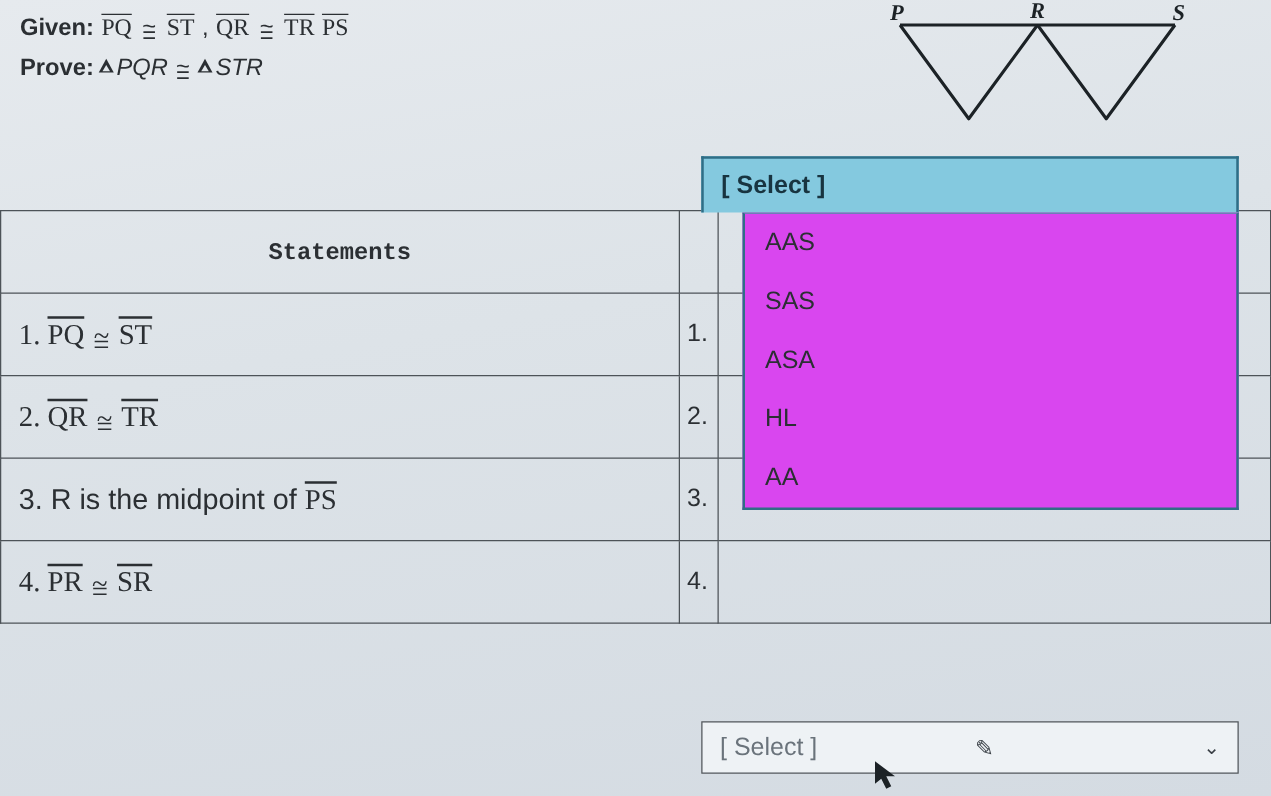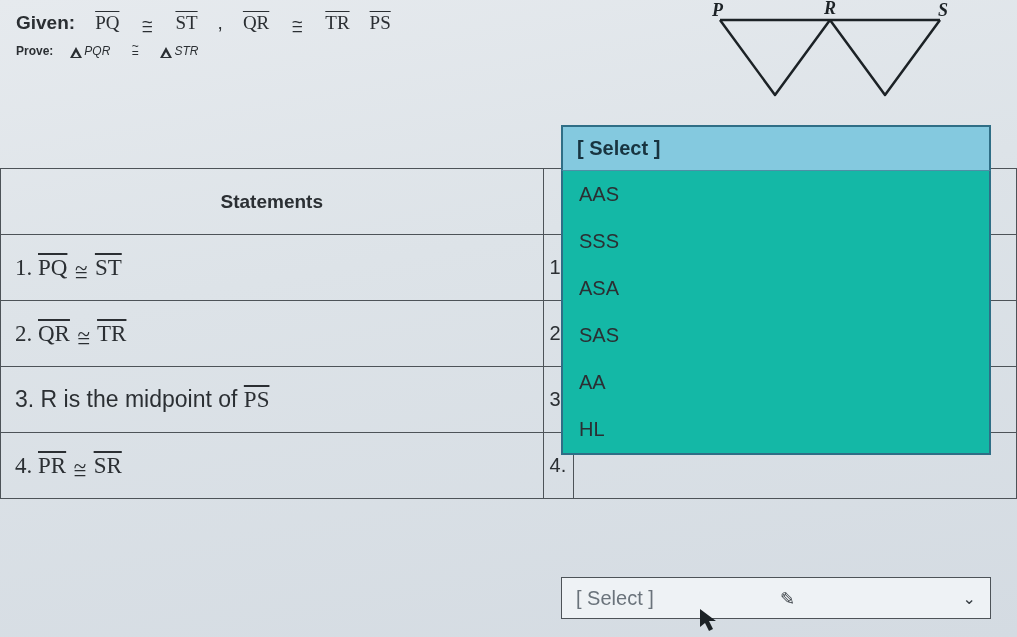--- a/index.html
+++ b/index.html
@@ -3,22 +3,22 @@
 <meta charset="utf-8">
 <style>
   html,body{margin:0;padding:0;width:1017px;height:637px;
     font-family:Georgia,"Times New Roman",serif;
     background:linear-gradient(170deg,#e6eaee 0%,#dde3e8 40%,#d4dbe2 100%);
     color:#2b2f33;overflow:hidden;}
   .page{position:relative;width:100%;height:100%;}
 
   
   .problem{position:absolute;left:16px;top:12px;font-family:Arial,Helvetica,sans-serif;}
-  .problem .l1{font-size:19px;display:flex;align-items:center;gap:20px;}
-  .problem .l2{font-size:12px;margin-top:10px;display:flex;align-items:center;gap:17px;}
+  .problem .l1{font-size:19px;display:flex;align-items:center;gap:6px;}
+  .problem .l2{font-size:19px;margin-top:10px;display:flex;align-items:center;gap:4px;}
   .bold{font-weight:700;}
   .ov{text-decoration:overline;font-family:Georgia,serif;}
   .tri{position:relative;padding-left:14px;font-style:italic;}
   .tri::before{content:"";position:absolute;left:0;top:3px;width:0;height:0;
     border-left:6px solid transparent;border-right:6px solid transparent;
     border-bottom:11px solid #2b2f33;}
   .tri::after{content:"";position:absolute;left:3px;top:8px;width:0;height:0;
     border-left:3px solid transparent;border-right:3px solid transparent;
     border-bottom:5px solid #e2e7eb;}
   .cong{display:inline-block;position:relative;width:16px;height:14px;}
@@ -26,34 +26,34 @@
   .cong::after{content:"=";position:absolute;left:0;top:2px;width:16px;text-align:center;font-style:normal;}
 
   
   .figure{position:absolute;left:700px;top:0;}
 
   
   .proof{position:absolute;left:0;top:168px;width:1017px;border-collapse:collapse;
     font-size:23px;}
   .proof th,.proof td{border:1px solid #4d5358;padding:12px 14px;text-align:left;
     font-weight:400;}
-  .proof th{font-family:Liberation Sans, sans-serif;font-weight:700;font-size:19px;
+  .proof th{font-family:Liberation Mono, monospace;font-weight:700;font-size:19px;
     text-align:center;height:36px;}
   .proof td.num{width:18px;padding:12px 6px;text-align:left;
     font-family:Arial,Helvetica,sans-serif;font-size:20px;}
   .proof td.stmt{width:490px;font-family:Georgia,serif;margin-left:44px;}
   .proof td.reason{width:420px;}
   .proof tr{height:66px;}
 
   
   .dd-wrap{position:absolute;left:561px;top:125px;width:430px;z-index:50;}
   .dd-header{background:#84c9df;border:2px solid #2f6e86;border-bottom:none;
     padding:10px 14px;font-family:Arial,Helvetica,sans-serif;font-size:20px;
     color:#183440;font-weight:600;}
-  .dd-list{background:#14b8a6;border:2px solid #2f6e86;border-top:1px solid #4d90a6;}
+  .dd-list{background:#d946ef;border:2px solid #2f6e86;border-top:1px solid #4d90a6;margin-left:33px;}
   .dd-list .opt{padding:12px 16px;font-family:Arial,Helvetica,sans-serif;
     font-size:20px;color:#2b2f33;cursor:pointer;}
 
   
   .sel-closed{position:absolute;left:561px;top:577px;width:430px;height:42px;
     border:1px solid #4d5358;background:#eef2f5;z-index:60;
     font-family:Arial,Helvetica,sans-serif;font-size:20px;color:#6a737b;
     display:flex;align-items:center;justify-content:space-between;padding:0 14px;
     box-sizing:border-box;}
   .sel-closed .chev{font-size:16px;color:#3a4046;}
@@ -140,25 +140,24 @@
       <td class="num">4.</td>
       <td class="reason"></td>
     </tr>
   </tbody>
     </table>
 
   <div class="dd-wrap">
     <div class="dd-header">[ Select ]</div>
     <div class="dd-list">
       <div class="opt">AAS</div>
-      <div class="opt">SSS</div>
+      <div class="opt">SAS</div>
       <div class="opt">ASA</div>
-      <div class="opt">SAS</div>
+      <div class="opt">HL</div>
       <div class="opt">AA</div>
-      <div class="opt">HL</div>
     </div>
   </div>
 
   <div class="sel-closed">
     <span>[ Select ]</span>
     <span class="chev">⌄</span>
   </div>
   <span class="dashmark">✎</span>
 
   <svg class="cursor" width="22" height="26">

